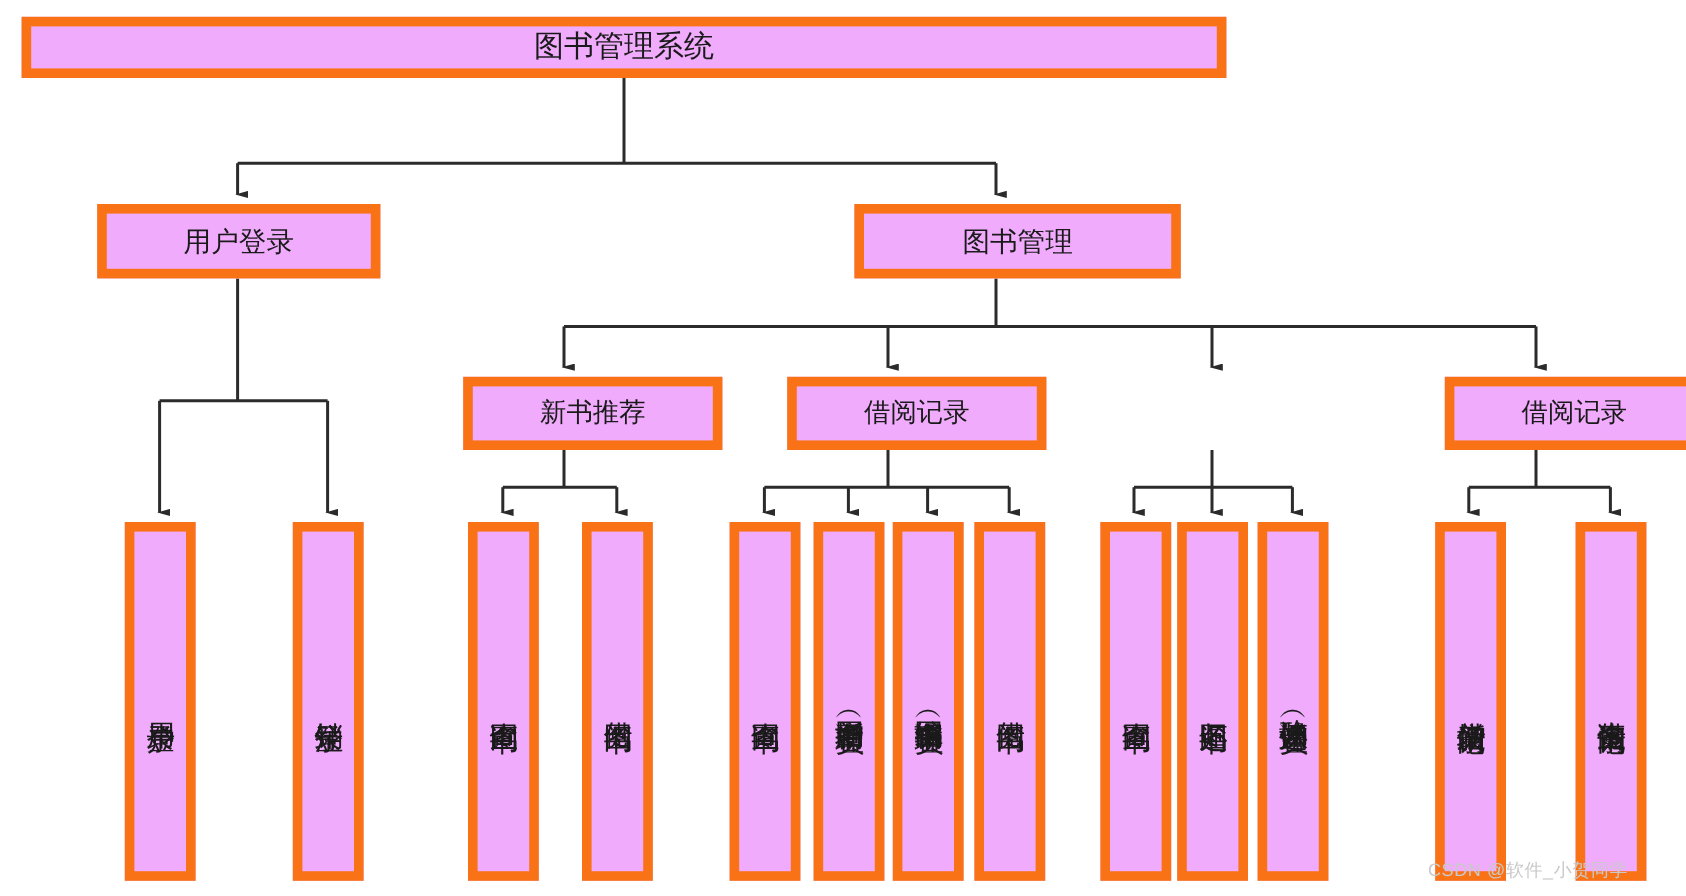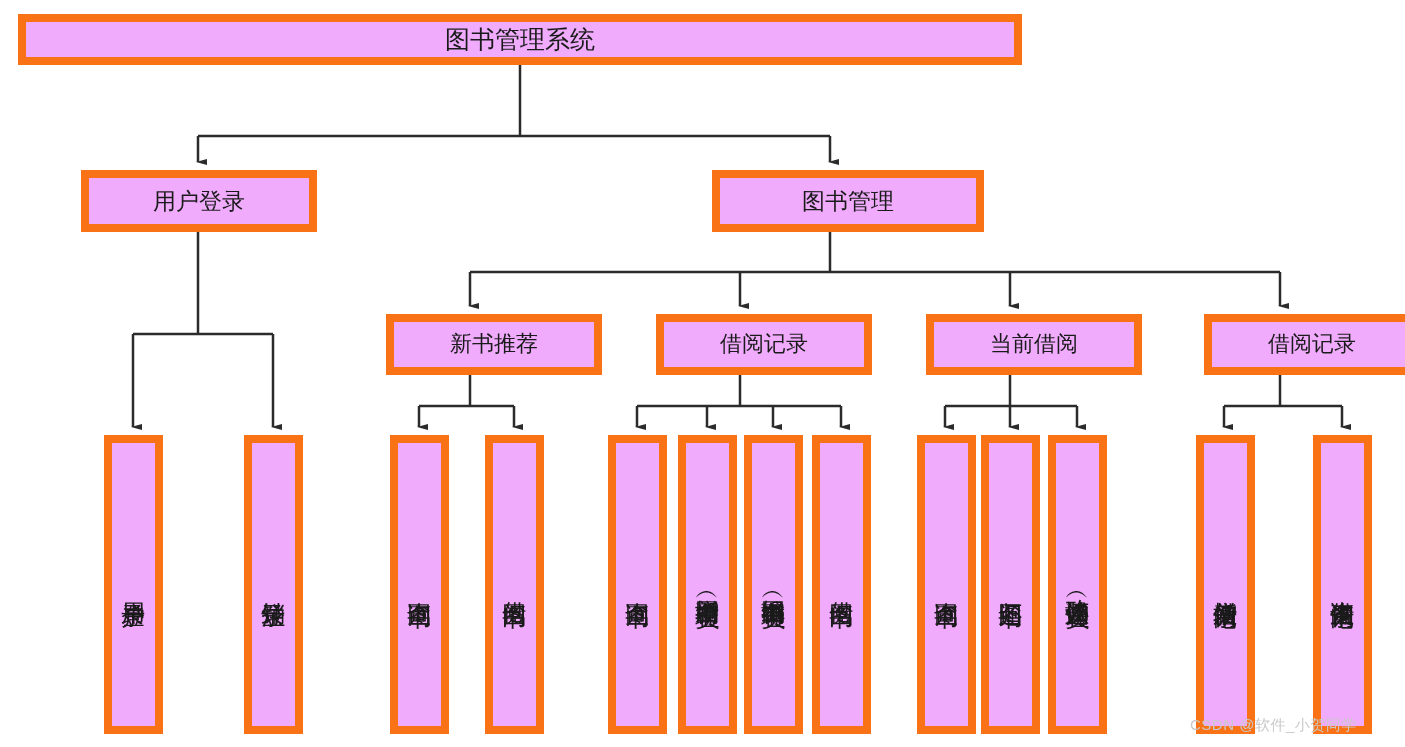--- a/index.html
+++ b/index.html
@@ -132,23 +132,20 @@
   <div class="node lvl2" style="left:712px; top:170px; width:272px; height:62px;">
     <span>图书管理</span>
   </div>
 
   <div class="node lvl3" style="left:362px; top:314px; width:216px; height:61px;">
     <span>新书推荐</span>
   </div>
   <div class="node lvl3" style="left:632px; top:314px; width:216px; height:61px;">
     <span>借阅记录</span>
   </div>
-  <div class="node lvl3" style="left:902px; top:314px; width:216px; height:61px;">
-    <span>当前借阅</span>
-  </div>
   <div class="node lvl3" style="left:1180px; top:314px; width:216px; height:61px;">
     <span>借阅记录</span>
   </div>
 
   <div class="node leaf" style="left:104px; top:435px; width:59px; height:299px;">
     <span class="vtext">用户登录</span>
   </div>
   <div class="node leaf" style="left:244px; top:435px; width:59px; height:299px;">
     <span class="vtext">注销登录</span>
   </div>

